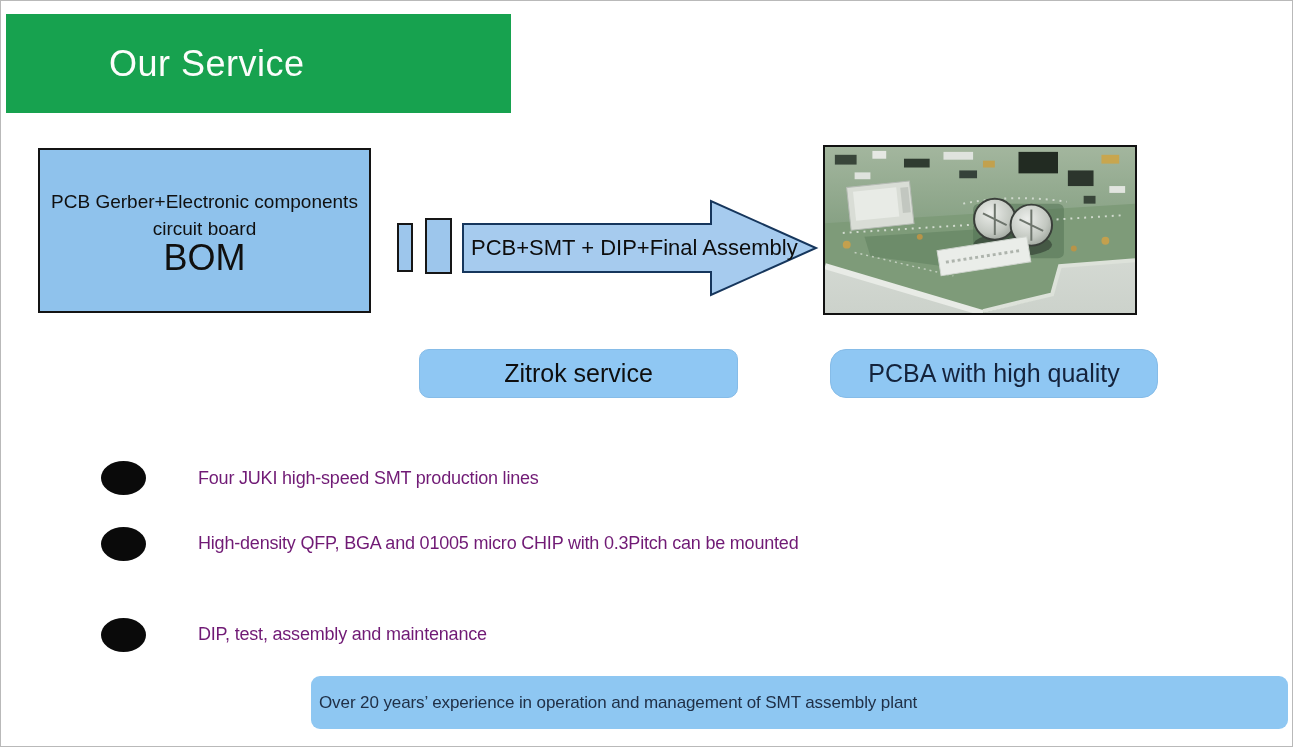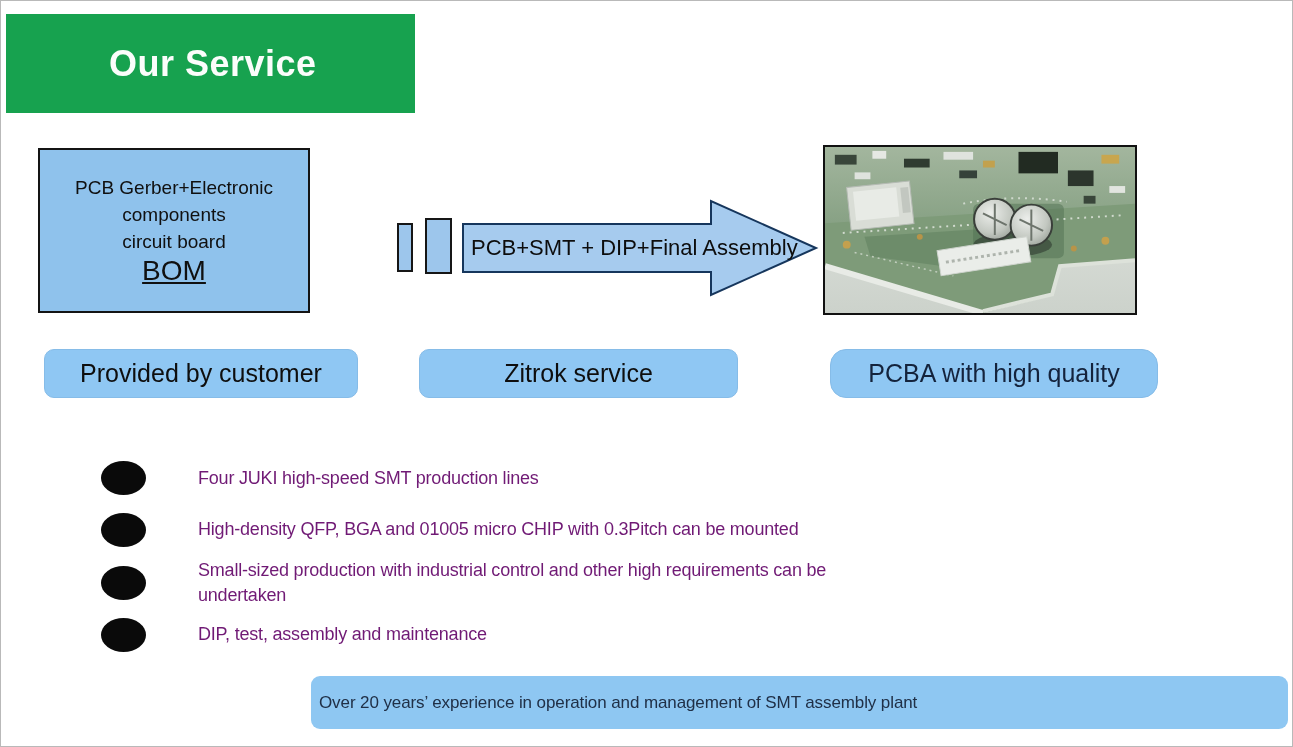--- a/index.html
+++ b/index.html
@@ -3,35 +3,35 @@
 <meta charset="utf-8">
 <style>
   html,body{margin:0;padding:0;background:#ffffff;}
   body{font-family:"Liberation Sans", sans-serif;}
   .canvas{
     position:relative;width:1293px;height:747px;background:#ffffff;
     border:1px solid #b9b9b9;box-sizing:border-box;overflow:hidden;
   }
   
   .title-banner{
-    position:absolute;left:5px;top:13px;width:409px;height:99px;
-    background:#17a24f;display:flex;align-items:center;font-weight:bold;
+    position:absolute;left:5px;top:13px;width:505px;height:99px;
+    background:#17a24f;display:flex;align-items:center;
   }
   .title-banner .title{
     color:#fbfdfb;font-size:36px;padding-left:103px;letter-spacing:0.5px;
   }
   
   .input-box{
-    position:absolute;left:37px;top:147px;width:272px;height:165px;
+    position:absolute;left:37px;top:147px;width:333px;height:165px;
     background:#8fc2ec;border:2px solid #141414;box-sizing:border-box;
     display:flex;flex-direction:column;align-items:center;justify-content:center;
     text-align:center;color:#101010;
   }
   .input-box .l1,.input-box .l2{font-size:19px;line-height:27px;}
-  .input-box .l3{font-size:28px;line-height:32px;text-decoration:underline;}
+  .input-box .l3{font-size:36px;line-height:32px;}
   
   .conn-rect{position:absolute;background:#9dc6ec;border:2px solid #161616;box-sizing:border-box;}
   .conn-rect.r1{left:396px;top:222px;width:16px;height:49px;}
   .conn-rect.r2{left:424px;top:217px;width:27px;height:56px;}
   
   .arrow-wrap{position:absolute;left:461px;top:197px;width:358px;height:101px;}
   .arrow-label{
     position:absolute;left:470px;top:222px;width:300px;height:49px;
     display:flex;align-items:center;font-size:22px;color:#0d0d0d;white-space:nowrap;
   }
@@ -51,21 +51,21 @@
   .pill.p3{left:829px;width:328px;color:#14233c;border-radius:16px;}
   
   .bullet-row{position:absolute;left:100px;display:flex;align-items:center;}
   .bullet-dot{
     width:45px;height:34px;background:#0a0a0a;border-radius:50%;flex:0 0 auto;
   }
   .bullet-text{
     margin-left:52px;font-size:18px;color:#701a75;letter-spacing:-0.2px;line-height:25px;
   }
   .bullet-row.b1{top:460px;height:34px;}
-  .bullet-row.b2{top:511px;height:35px;}
+  .bullet-row.b2{top:525px;height:35px;}
   .bullet-row.b3{top:556px;height:52px;}
   .bullet-row.b3 .bullet-text{width:715px;}
   .bullet-row.b4{top:616px;height:35px;}
   
   .footer-banner{
     position:absolute;left:310px;top:675px;width:977px;height:53px;
     background:#8ec7f2;border-radius:9px;display:flex;align-items:center;
     box-sizing:border-box;padding-left:8px;
   }
   .footer-banner .footer-text{font-size:17px;color:#203047;letter-spacing:-0.1px;}
@@ -152,42 +152,35 @@
       <rect x="115" y="99" width="92" height="26" fill="#eaede9" stroke="#cfd4ce" stroke-width="1"></rect>
       <line x1="122" y1="112" x2="200" y2="112" stroke="#aeb4ad" stroke-width="3" stroke-dasharray="3 3"></line>
     </g>
 
     <circle cx="22" cy="100" r="4" fill="#c3a04e"></circle>
     <circle cx="96" cy="92" r="3" fill="#b89448"></circle>
     <circle cx="252" cy="104" r="3" fill="#b89448"></circle>
     <circle cx="284" cy="96" r="4" fill="#c3a04e"></circle>
   </svg>
 
-  <div class="pill p1">
-    <span>Provided by customer</span>
-  </div>
   <div class="pill p2">
     <span>Zitrok service</span>
   </div>
   <div class="pill p3">
     <span>PCBA with high quality</span>
   </div>
 
   <div class="bullet-row b1">
     <div class="bullet-dot"></div>
     <div class="bullet-text">Four JUKI high-speed SMT production lines</div>
   </div>
   <div class="bullet-row b2">
     <div class="bullet-dot"></div>
     <div class="bullet-text">High-density QFP, BGA and 01005 micro CHIP with 0.3Pitch can be mounted</div>
   </div>
-  <div class="bullet-row b3">
-    <div class="bullet-dot"></div>
-    <div class="bullet-text">Small-sized production with industrial control and other high requirements can be undertaken</div>
-  </div>
   <div class="bullet-row b4">
     <div class="bullet-dot"></div>
     <div class="bullet-text">DIP, test, assembly and maintenance</div>
   </div>
 
   <div class="footer-banner">
     <div class="footer-text">Over 20 years’ experience in operation and management of SMT assembly plant</div>
   </div>
 
 </div>

